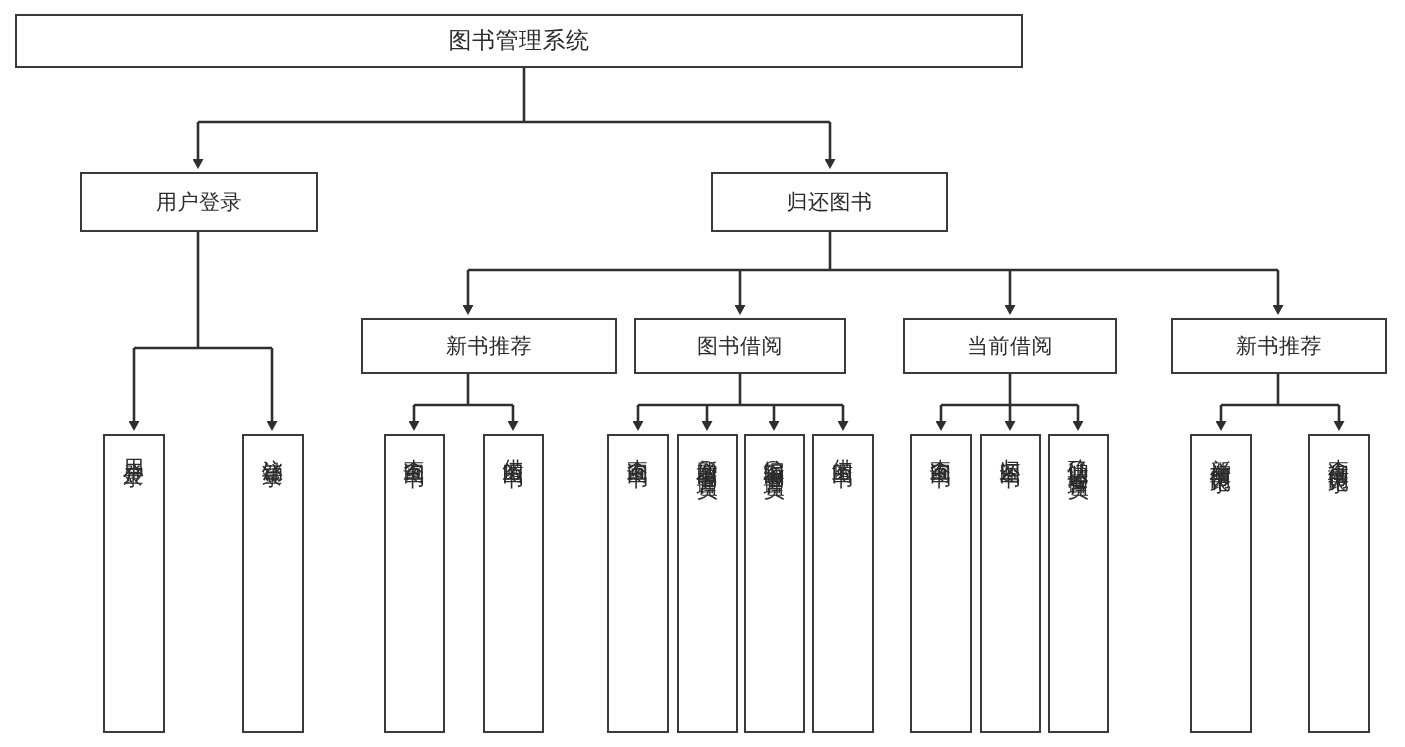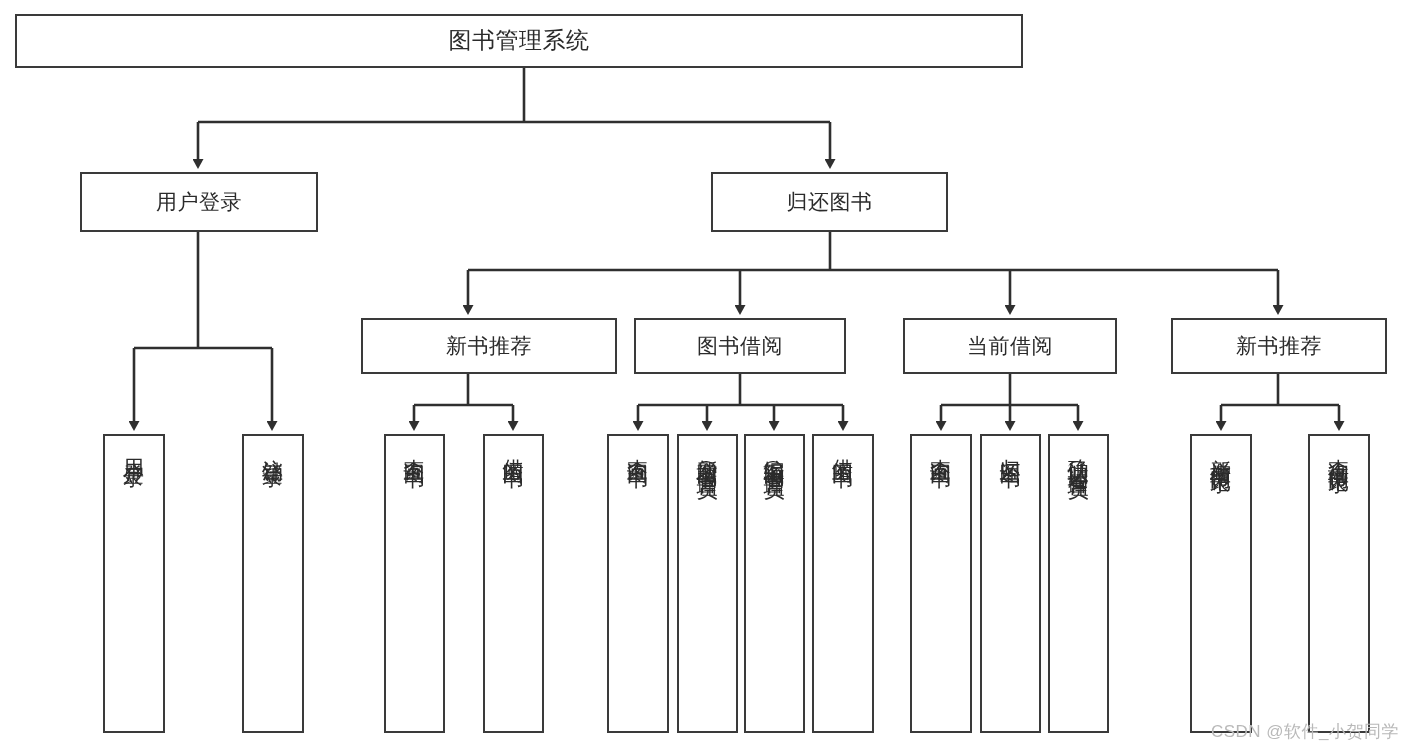--- a/index.html
+++ b/index.html
@@ -174,15 +174,14 @@
     <span class="lbl">确认归还（管理员）</span>
   </div>
 
   <div class="node v" style="left:1190px;top:434px;width:62px;height:299px;">
     <span class="lbl">新增借阅记录</span>
   </div>
   <div class="node v" style="left:1308px;top:434px;width:62px;height:299px;">
     <span class="lbl">查询借阅记录</span>
   </div>
 
-  <div class="watermark">CSDN @软件_小贺同学</div>
 
 </div>
 
 </body></html>

